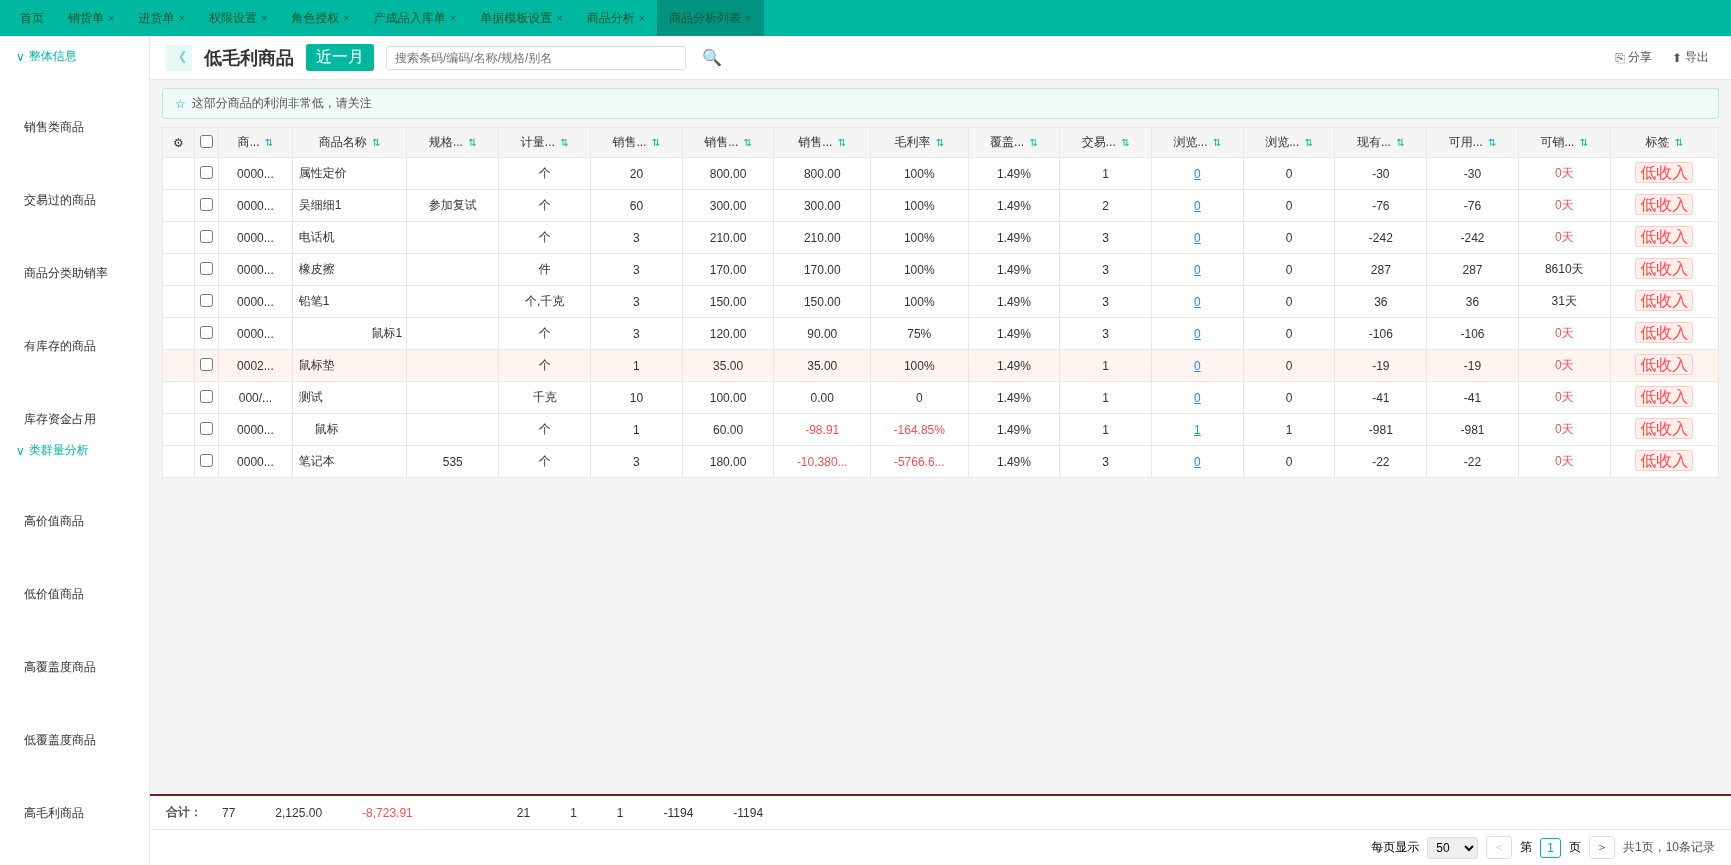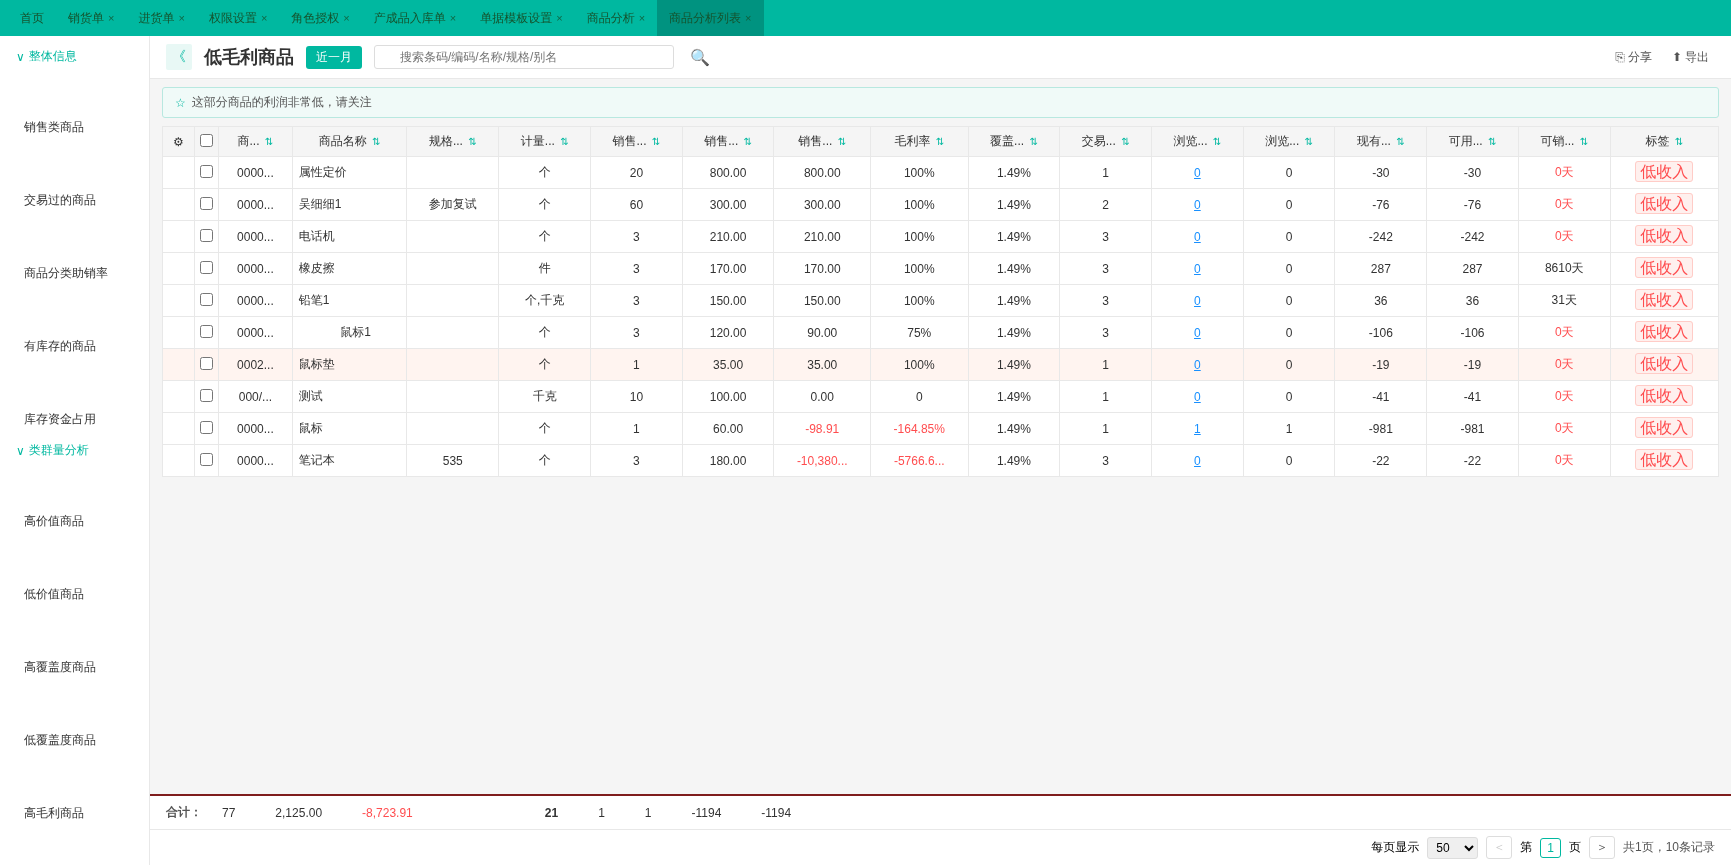--- a/index.html
+++ b/index.html
@@ -81,28 +81,28 @@
       font-weight: bold;
       color: #333;
     }
     .filter-btn {
       background: #00b8a0;
       color: #fff;
       border: none;
       border-radius: 3px;
       padding: 3px 10px;
       cursor: pointer;
-      font-size: 12px;
+      font-size: 16px;
     }
     .search-box {
       flex: 1;
       max-width: 300px;
       border: 1px solid #ddd;
       border-radius: 3px;
-      padding: 4px 25px;
+      padding: 4px 8px;
       outline: none;
       color: #999;
     }
     .search-icon-btn {
       background: none;
       border: none;
       cursor: pointer;
       color: #00b8a0;
       font-size: 16px;
       padding: 0 4px;
@@ -485,21 +485,21 @@
     <td>0</td>
     <td>36</td>
     <td>36</td>
     <td class="">31天</td>
     <td><span class="tag-low-income">低收入</span></td>
   </tr>
             <tr>
     <td></td>
     <td class="checkbox-col"><input type="checkbox" style=""></td>
     <td>0000...</td>
-    <td style="text-align:center; padding-left:16px;">鼠标1</td>
+    <td style="text-align:right; padding-left:16px;">鼠标1</td>
     <td></td>
     <td>个</td>
     <td>3</td>
     <td>120.00</td>
     <td class="">90.00</td>
     <td class="">75%</td>
     <td>1.49%</td>
     <td>3</td>
     <td><span class="link-text">0</span></td>
     <td>0</td>
@@ -545,21 +545,21 @@
     <td>0</td>
     <td>-41</td>
     <td>-41</td>
     <td class="red-text">0天</td>
     <td><span class="tag-low-income">低收入</span></td>
   </tr>
             <tr>
     <td></td>
     <td class="checkbox-col"><input type="checkbox" style=""></td>
     <td>0000...</td>
-    <td style="text-align:left; padding-left:6px;">鼠标</td>
+    <td style="text-align:left; padding-left:22px;">鼠标</td>
     <td></td>
     <td>个</td>
     <td>1</td>
     <td>60.00</td>
     <td class="red-text">-98.91</td>
     <td class="red-text">-164.85%</td>
     <td>1.49%</td>
     <td>1</td>
     <td><span class="link-text">1</span></td>
     <td>1</td>
@@ -591,21 +591,21 @@
           </tbody>
       </table>
     </div>
 
     <div class="footer-total">
       <span class="total-label">合计：</span>
       <div class="total-values">
         <span>77</span>
         <span>2,125.00</span>
         <span class="red-text">-8,723.91</span>
-        <span style="margin-left:92px;font-weight:bold;">21</span>
+        <span style="margin-left:64px;">21</span>
         <span>1</span>
         <span>1</span>
         <span>-1194</span>
         <span>-1194</span>
       </div>
     </div>
 
     <div class="pagination">
       <span>每页显示</span>
       <select>

